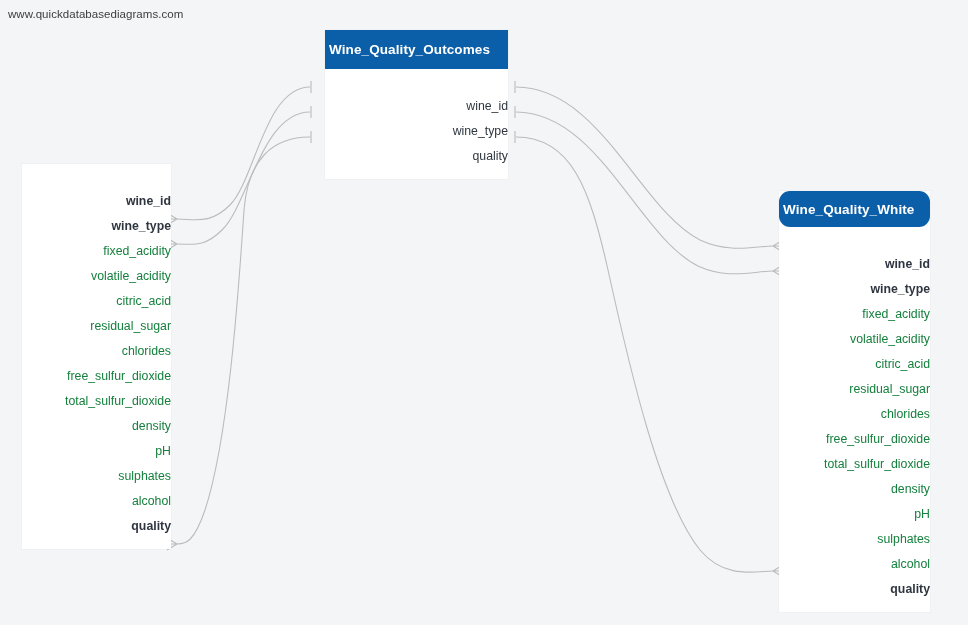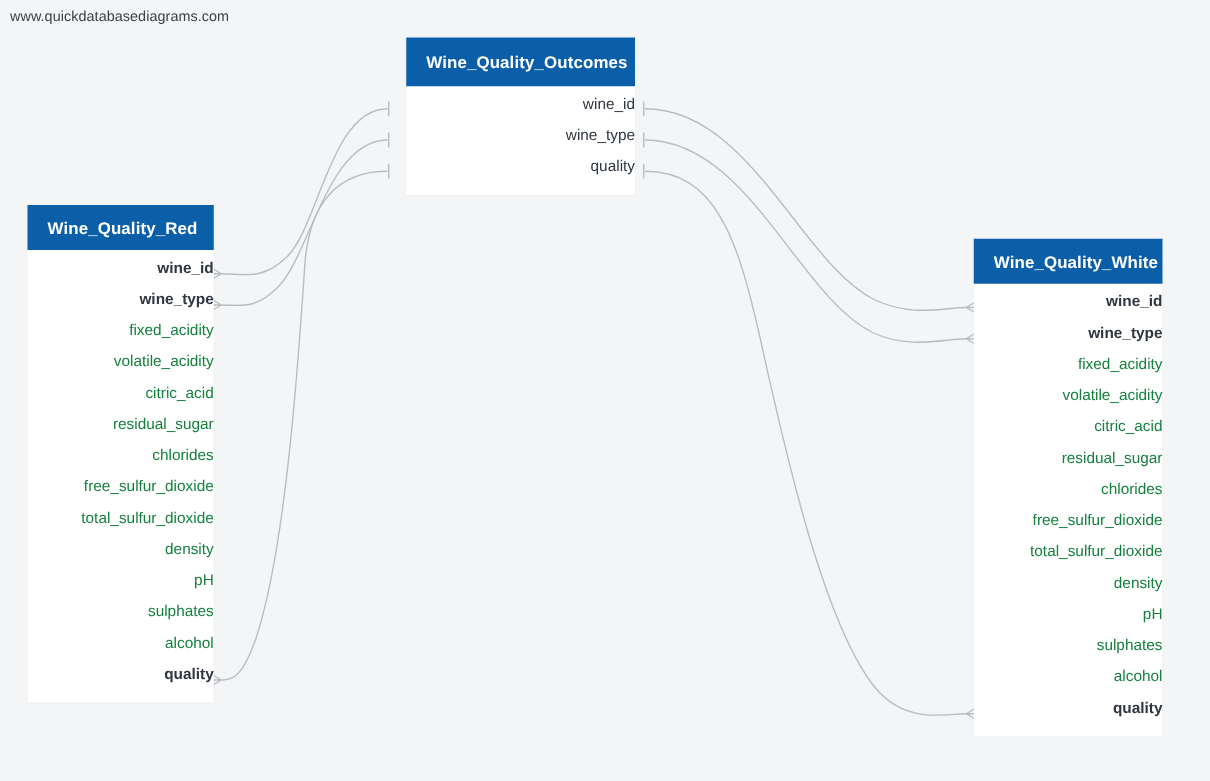--- a/index.html
+++ b/index.html
@@ -57,25 +57,25 @@
     box-shadow: 0 0 0 1px rgba(0,0,0,0.015);
   }
   .table-header {
     background: #0b5ea8;
     color: #ffffff;
     font-size: 13.5px;
     font-weight: bold;
     letter-spacing: 0.1px;
     display: flex;
     align-items: center;
-    padding-left: 16px;
+    padding-left: 4px;
     box-sizing: border-box;
   }
   .table-body {
-    padding: 2px 0 10px 0;
+    padding: 25px 0 10px 0;
   }
   .field-row {
     font-size: 12.3px;
     color: #15803d;
     line-height: 25px;
     height: 25px;
     padding-left: 12px;
     white-space: nowrap;
     box-sizing: border-box;
   }
@@ -86,21 +86,21 @@
   
   #tbl-outcomes { left: 325px; top: 30px; width: 183px; }
   #tbl-outcomes .table-header { height: 39px; }
   #tbl-outcomes .field-row { color: #2f3640; }
   #tbl-outcomes .field-row.key { font-weight: normal; }
 
   #tbl-red { left: 22px; top: 164px; width: 149px; }
   #tbl-red .table-header { height: 36px; }
 
   #tbl-white { left: 779px; top: 191px; width: 151px; }
-  #tbl-white .table-header { height: 36px; }
+  #tbl-white .table-header { height: 36px; border-radius: 11px; }
 </style>
 </head>
 <body>
 
 <div id="canvas">
 
   <div class="watermark">www.quickdatabasediagrams.com</div>
 
   <svg id="edges" viewBox="0 0 968 625" xmlns="http://www.w3.org/2000/svg">
 
@@ -140,21 +140,20 @@
   <div class="table-card" id="tbl-outcomes">
     <div class="table-header">Wine_Quality_Outcomes</div>
     <div class="table-body">
         <div class="field-row key">wine_id</div>
         <div class="field-row key">wine_type</div>
         <div class="field-row key">quality</div>
       </div>
   </div>
 
   <div class="table-card" id="tbl-red">
-    <div class="table-header">Wine_Quality_Red</div>
     <div class="table-body">
         <div class="field-row key">wine_id</div>
         <div class="field-row key">wine_type</div>
         <div class="field-row">fixed_acidity</div>
         <div class="field-row">volatile_acidity</div>
         <div class="field-row">citric_acid</div>
         <div class="field-row">residual_sugar</div>
         <div class="field-row">chlorides</div>
         <div class="field-row">free_sulfur_dioxide</div>
         <div class="field-row">total_sulfur_dioxide</div>

